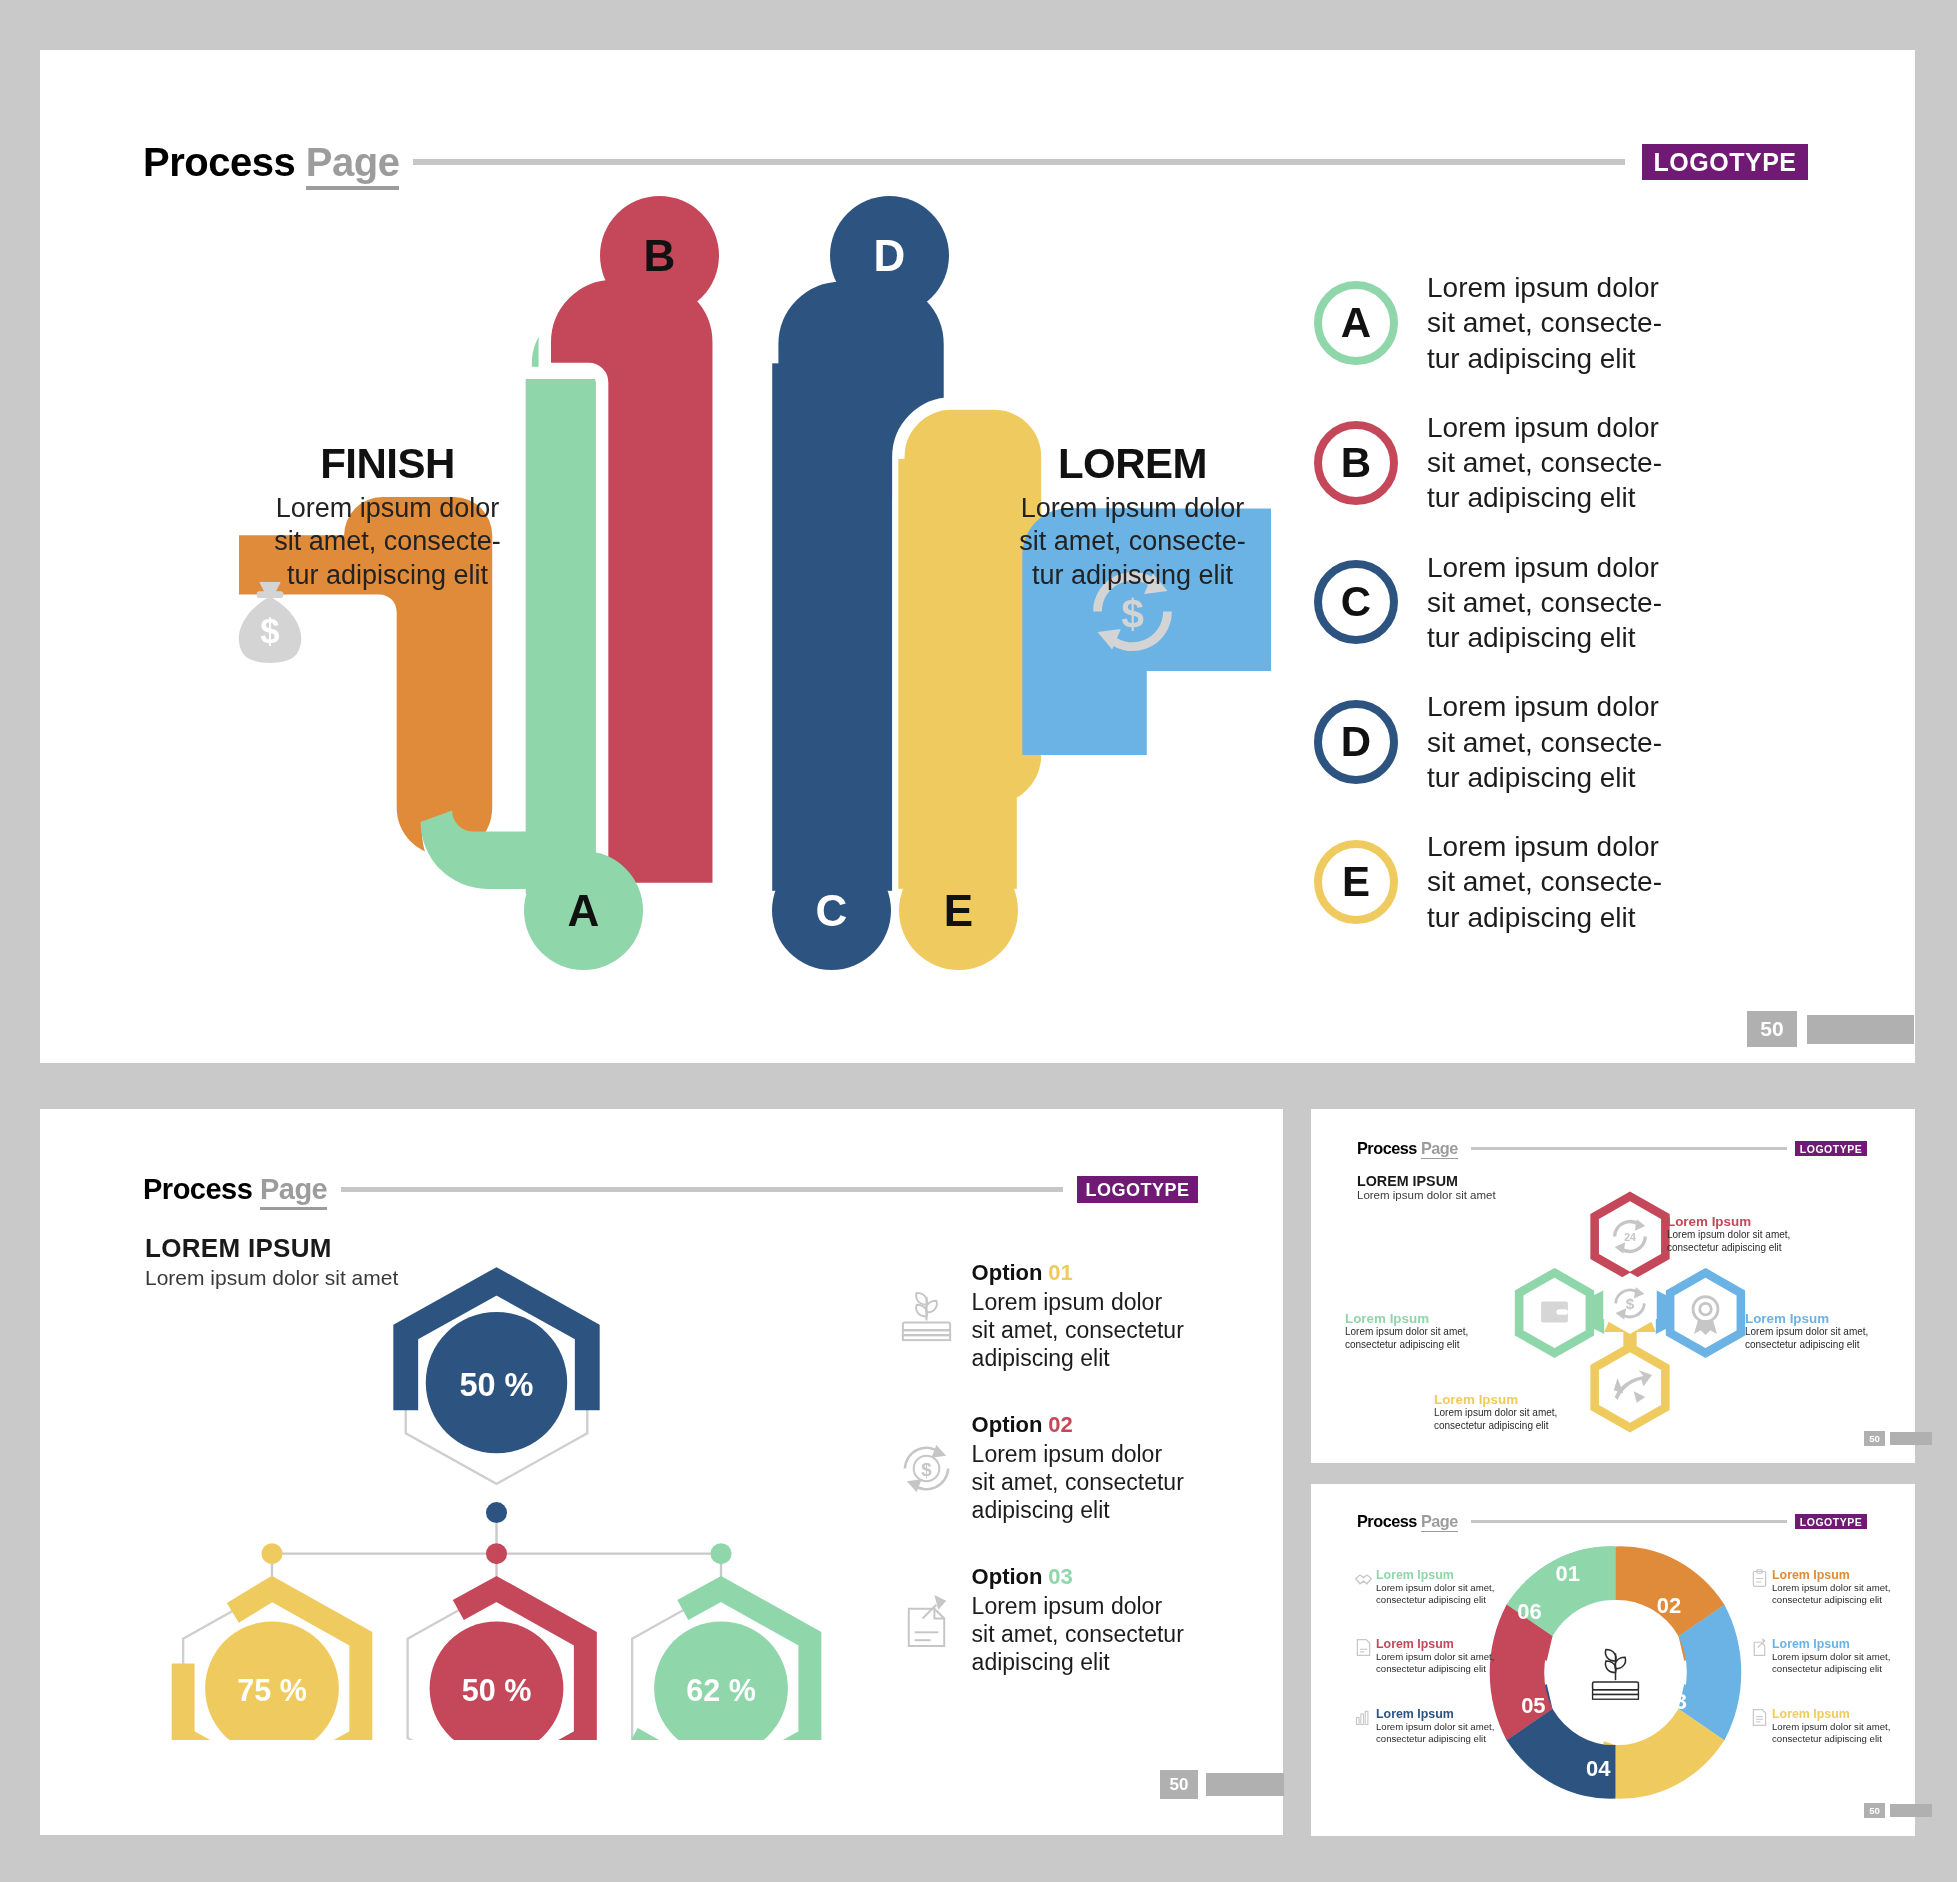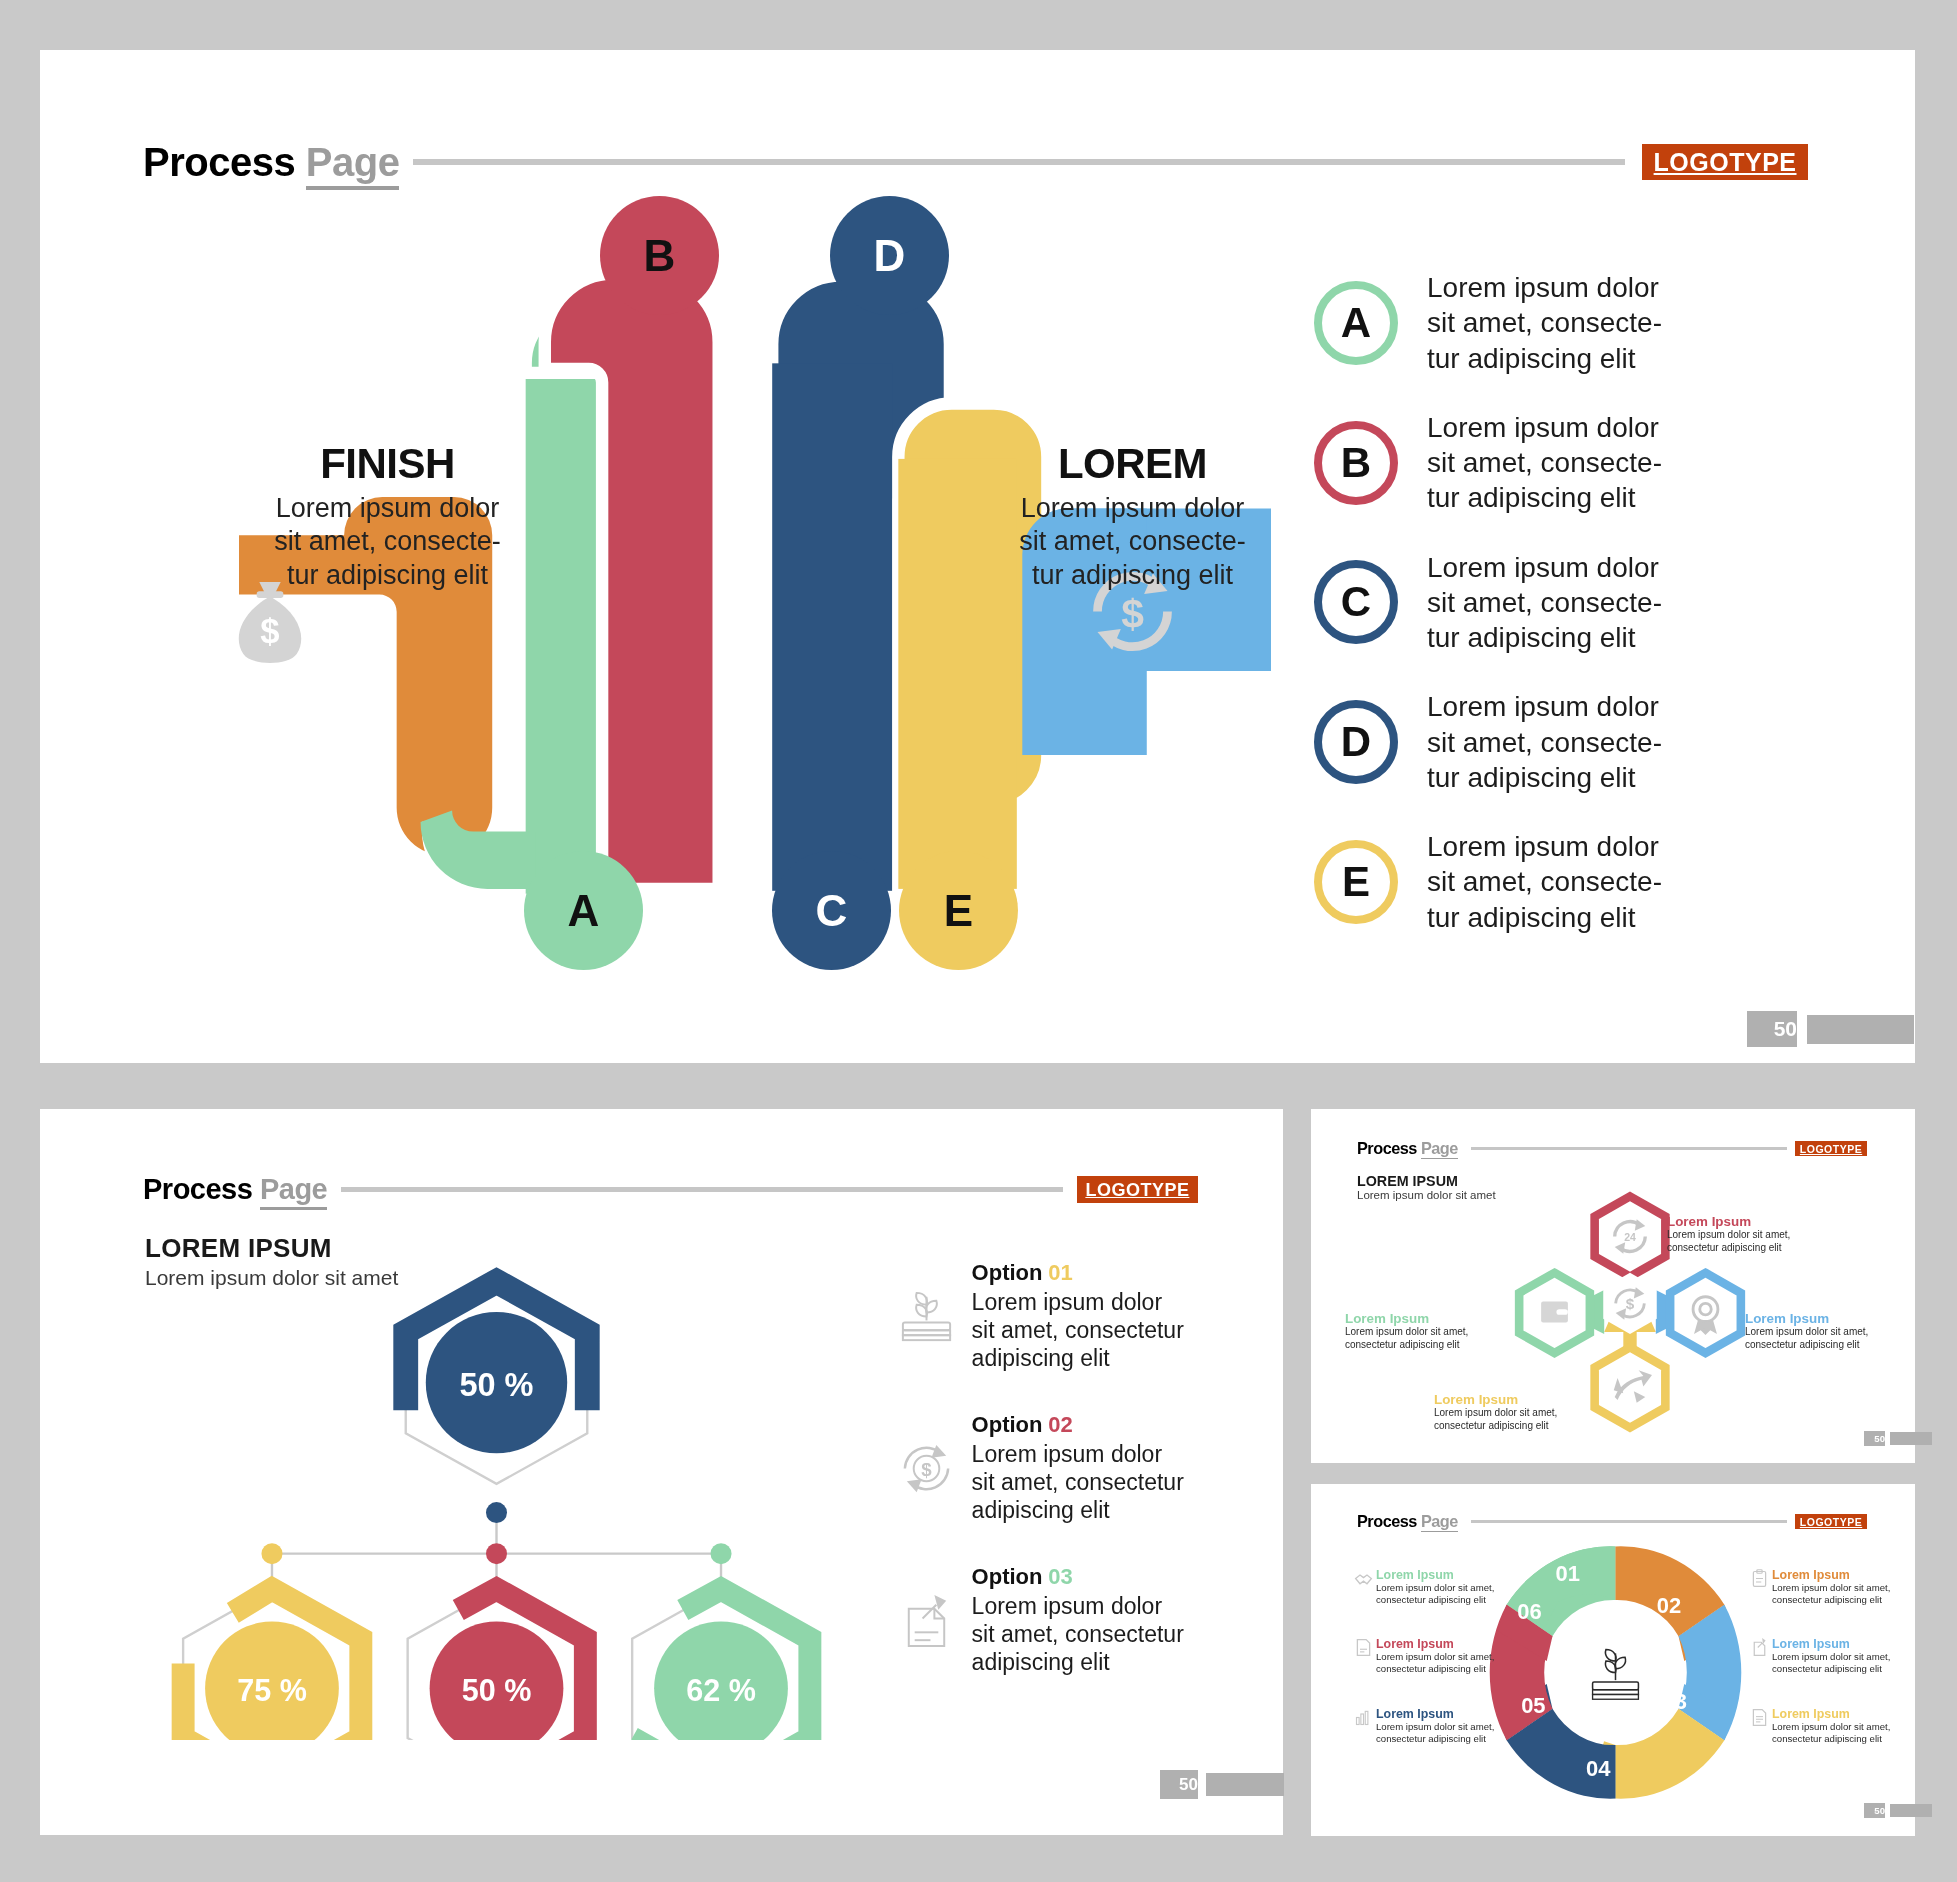--- a/index.html
+++ b/index.html
@@ -11,25 +11,25 @@
     overflow:hidden;
   }
   .slide { background:#fff; position:absolute; }
 
   
   .hdr { position:absolute; display:flex; align-items:center; }
   .hdr .brand { font-weight:bold; letter-spacing:-0.5px; white-space:nowrap; }
   .hdr .brand .w1 { color:#000000;margin-top:14px; }
   .hdr .brand .w2 { color:#9c9c9c; border-bottom:solid #9c9c9c; }
   .hdr .rule { flex:1; background:#c6c6c6; margin-left:13.4px; }
-  .hdr .logo { background:#c2410c; color:#fff; font-weight:bold;
-               letter-spacing:0.5px; text-align:left;text-decoration:underline; }
+  .hdr .logo { background:#701a75; color:#fff; font-weight:bold;
+               letter-spacing:0.5px; text-align:left; }
 
   .pgbadge { position:absolute; display:flex; align-items:center; }
-  .pgbadge .num { background:#b0b0b0; color:#fff; text-align:right;
+  .pgbadge .num { background:#b0b0b0; color:#fff; text-align:center;
                   font-weight:bold; }
   .pgbadge .bar { background:#b0b0b0; }
 
   .lorem-h { font-weight:bold; color:#1a1a1a; }
   .lorem-s { color:#3a3a3a; }
 
   
   #slide1 { left:40px; top:50px; width:1875px; height:1013px; }
 
   #s1hdr { left:143px; top:141px; width:1665px; height:42px; }

